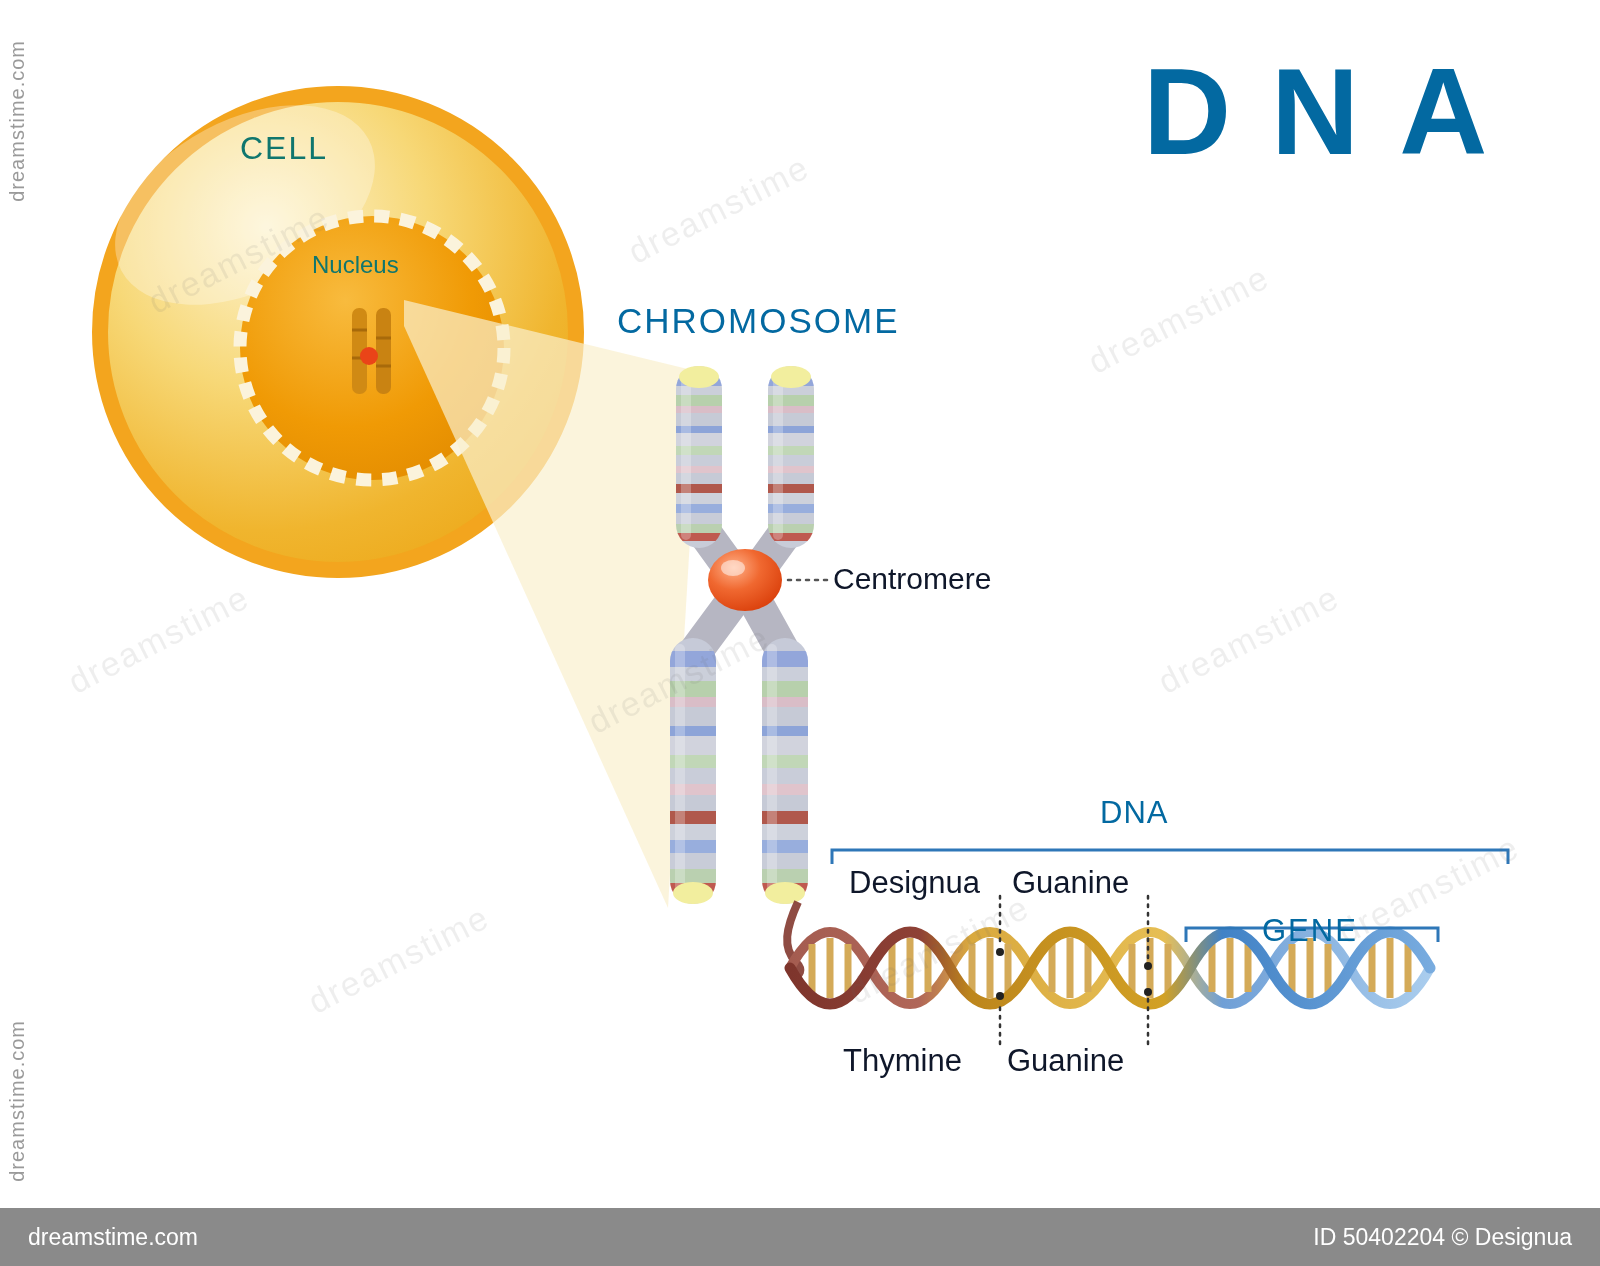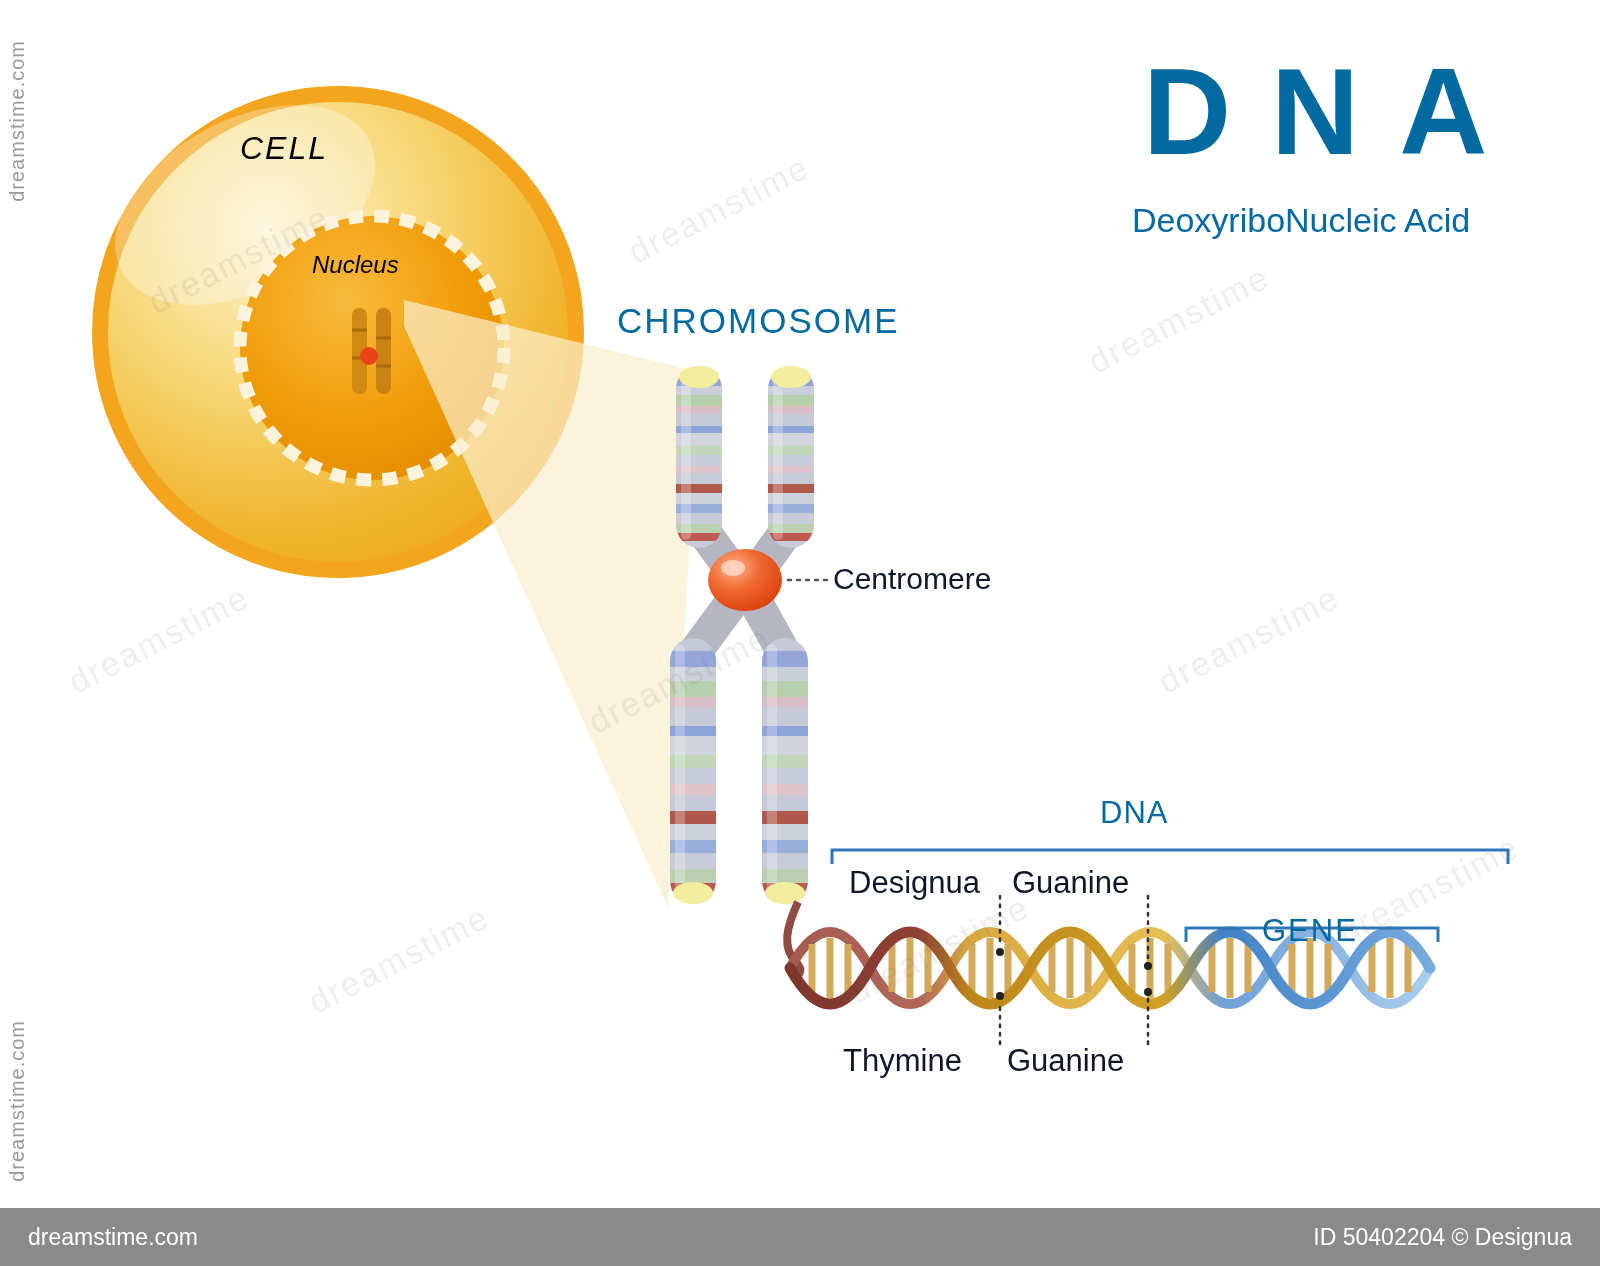--- a/index.html
+++ b/index.html
@@ -2,21 +2,21 @@
 <html><head>
 <meta charset="utf-8">
 <style>
   html,body{margin:0;padding:0;background:#fff;}
   .canvas{position:relative;width:1600px;height:1266px;background:#ffffff;overflow:hidden;
           font-family:"Liberation Sans", sans-serif;}
   .art{position:absolute;left:0;top:0;}
   .lbl{position:absolute;white-space:nowrap;line-height:1.05;}
   .blue{color:#0369a1;}
   .black{color:#0f172a;}
-  .white{color:#000000;font-style:italic;}
+  .white{color:#0f766e;}
   .title-main{font-size:122px;font-weight:700;letter-spacing:40px;}
   .title-sub{font-size:34px;font-weight:400;}
   .section{font-size:31px;letter-spacing:1px;}
   .caps{letter-spacing:2px;}
   .base{font-size:31px;}
   .wm-diag{position:absolute;color:#666;opacity:0.10;font-size:34px;letter-spacing:2px;
            transform:rotate(-27deg);white-space:nowrap;}
   .wm-vert{position:absolute;color:#9a9a9a;font-size:20px;letter-spacing:1px;
            writing-mode:vertical-rl;transform:rotate(180deg);white-space:nowrap;}
   .bottom-bar{position:absolute;left:0;right:0;bottom:0;height:58px;background:#8a8a8a;
@@ -195,20 +195,19 @@
 
   <div class="lbl blue section" style="left:1100px;top:797px;">DNA</div>
   <div class="lbl blue section caps" style="left:1262px;top:915px;text-align:center;">GENE</div>
 
   <div class="lbl black base" style="left:849px;top:867px;">Designua</div>
   <div class="lbl black base" style="left:1012px;top:867px;">Guanine</div>
   <div class="lbl black base" style="left:843px;top:1045px;">Thymine</div>
   <div class="lbl black base" style="left:1007px;top:1045px;">Guanine</div>
 
   <div class="lbl blue title-main" style="left:1143px;top:48px;">DNA</div>
-  <div class="lbl blue title-sub" style="left:1132px;top:203px;">DeoxyriboNucleic Acid</div>
 
   <div class="bottom-bar">
     <span>dreamstime.com</span>
     <span>ID 50402204 © Designua</span>
   </div>
 
 </div>
 
 </body></html>

